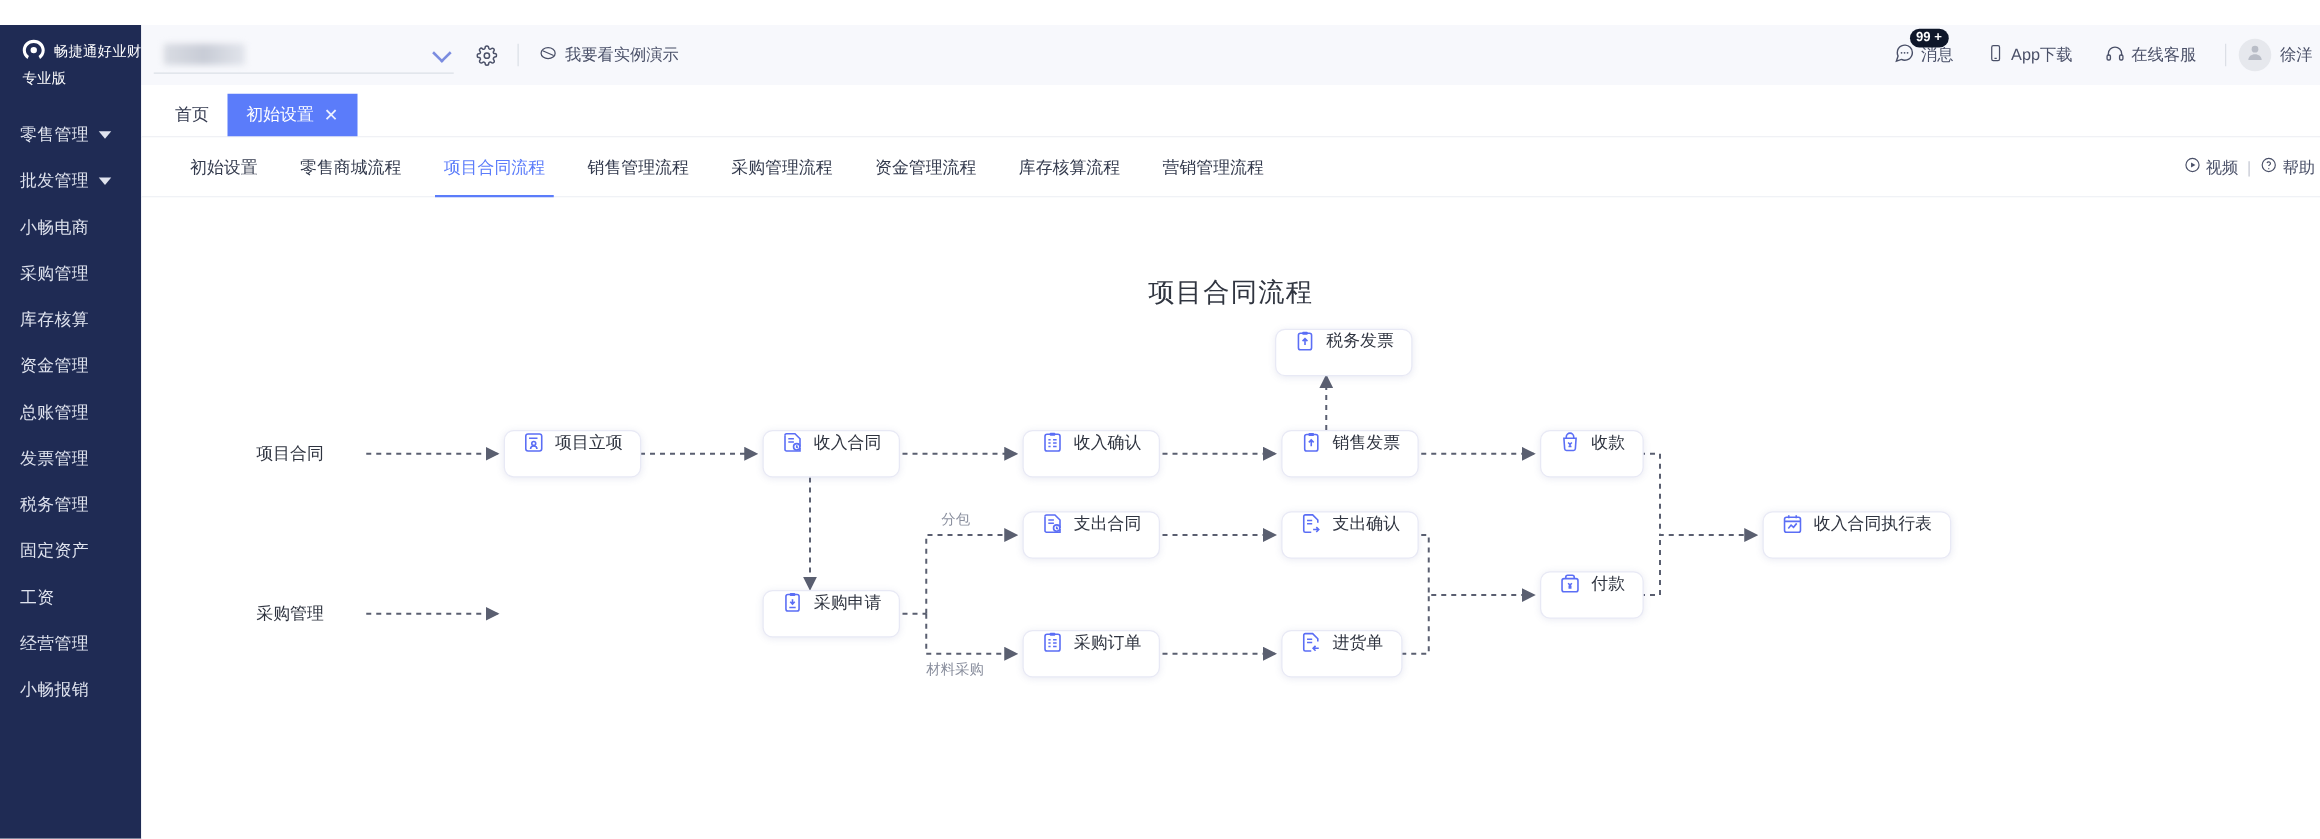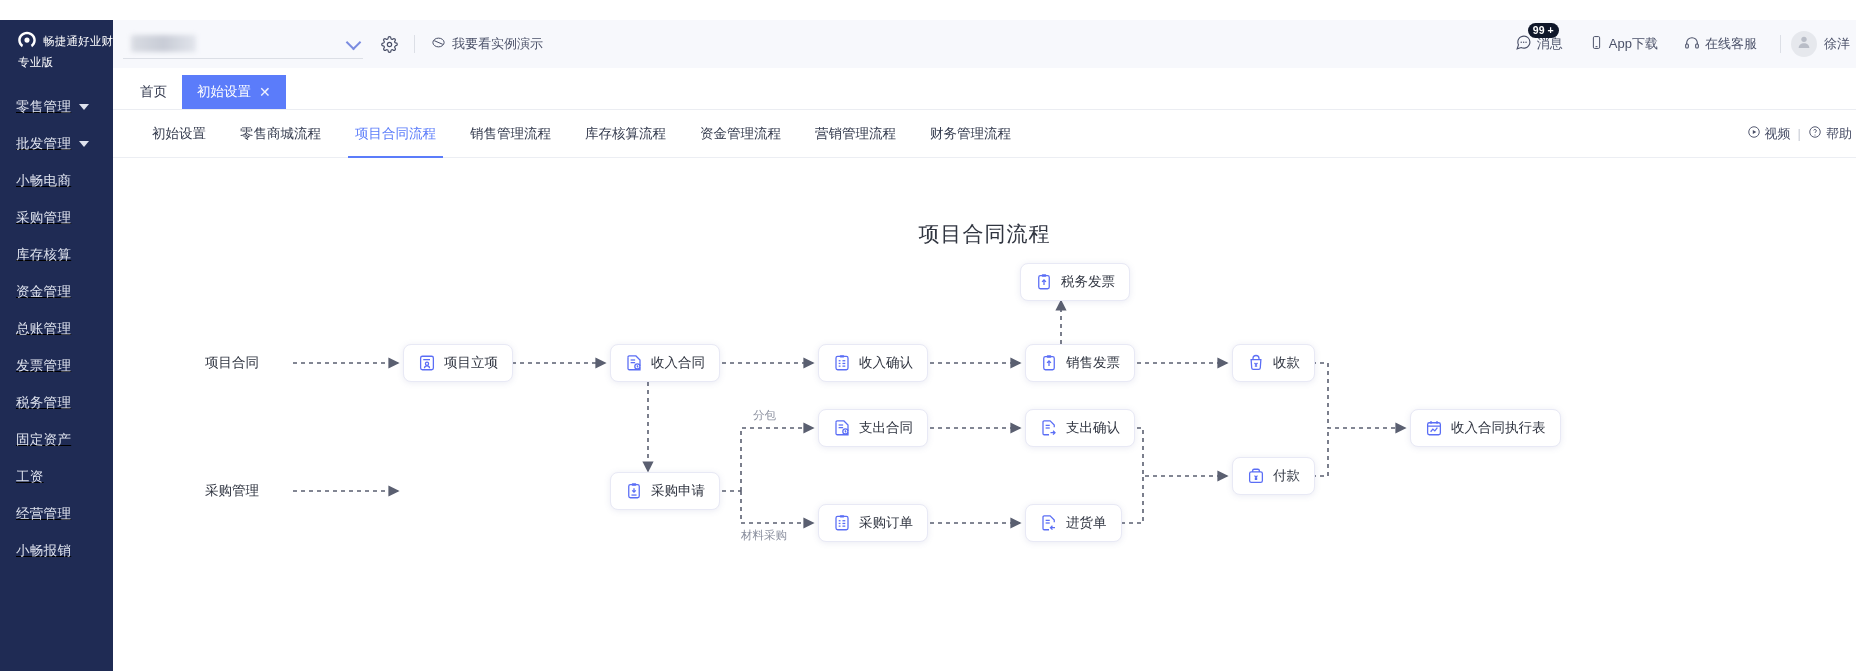--- a/index.html
+++ b/index.html
@@ -23,21 +23,21 @@
     display:flex; align-items:center; justify-content:center;
   }
   .logo-text {
     color: #ffffff; font-size: 11.5px; letter-spacing: .2px; white-space: nowrap;
   }
   .logo-badge {
     display:inline-block; margin: 3px 0 0 2px;
     color:#ffffff; font-size: 11.5px; font-weight: 400;
     letter-spacing:.2px;
   }
-  .nav { margin-top: 12px; text-decoration: underline; }
+  .nav { margin-top: 12px; }
   .nav-item {
     height: 37px; display: flex; align-items: center;
     padding-left: 16px; color: #dfe3ee; font-size: 13.5px; letter-spacing:.3px;
     cursor: pointer; white-space: nowrap;
   }
   .nav-caret {
     margin-left: 8px; width:0; height:0;
     border-left: 5px solid transparent; border-right: 5px solid transparent;
     border-top: 6px solid #dfe3ee;
   }
@@ -126,21 +126,21 @@
   .page-title {
     position:absolute; left:0; right:0; top: 62px;
     text-align:center; font-size: 21px; color:#303540; letter-spacing:1px;
   }
   .flow { position:absolute; left:0; top:0; width: 1743px; height: 513px; }
 
   .node {
     position:absolute; height: 38px; background:#fff;
     border-radius: 8px; border: 1px solid #e8e9f5;
     box-shadow: 0 1px 6px rgba(90,100,160,.13);
-    display:flex; align-items:center; gap:8px; padding: 0 14px;
+    display:flex; align-items:flex-start; gap:8px; padding: 0 14px;
     font-size: 13.5px; color:#2f3440; white-space:nowrap; cursor:pointer;
   }
   .node .ico { flex:0 0 18px; width:18px; height:18px; display:flex; }
 
   .row-label {
     position:absolute; font-size: 13.5px; color:#2f3440; white-space:nowrap;
   }
   .edge-label {
     position:absolute; font-size: 11.5px; color:#8a8f9e; white-space:nowrap;
   }
@@ -306,30 +306,30 @@
     <div class="subnav-item">
       <span>零售商城流程</span>
     </div>
     <div class="subnav-item active">
       <span>项目合同流程</span>
     </div>
     <div class="subnav-item">
       <span>销售管理流程</span>
     </div>
     <div class="subnav-item">
+      <span>采购管理流程</span>
+    </div>
+    <div class="subnav-item">
+      <span>资金管理流程</span>
+    </div>
+    <div class="subnav-item">
       <span>库存核算流程</span>
     </div>
     <div class="subnav-item">
-      <span>资金管理流程</span>
-    </div>
-    <div class="subnav-item">
       <span>营销管理流程</span>
-    </div>
-    <div class="subnav-item">
-      <span>财务管理流程</span>
     </div>
 
     <div class="subnav-right">
       <span class="sr-link">
         <span>
           <svg width="14" height="14" viewBox="0 0 24 24" fill="none" stroke="#4a5068" stroke-width="1.6">
             <circle cx="12" cy="12" r="9"></circle>
             <path d="M10 8.5l6 3.5-6 3.5z" fill="#4a5068" stroke="none"></path>
           </svg>
         </span>

